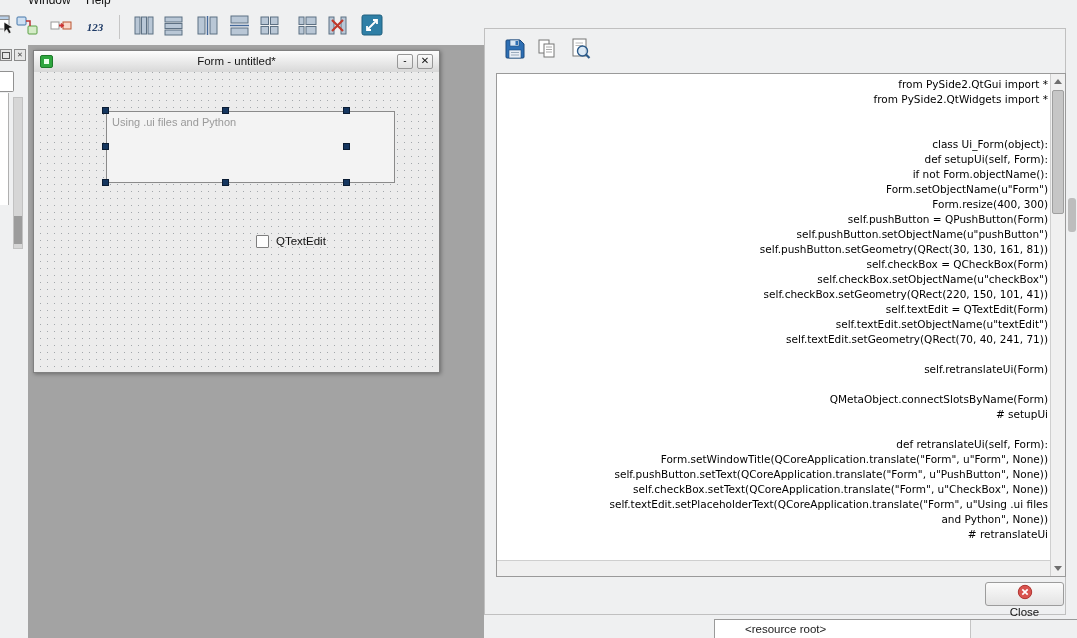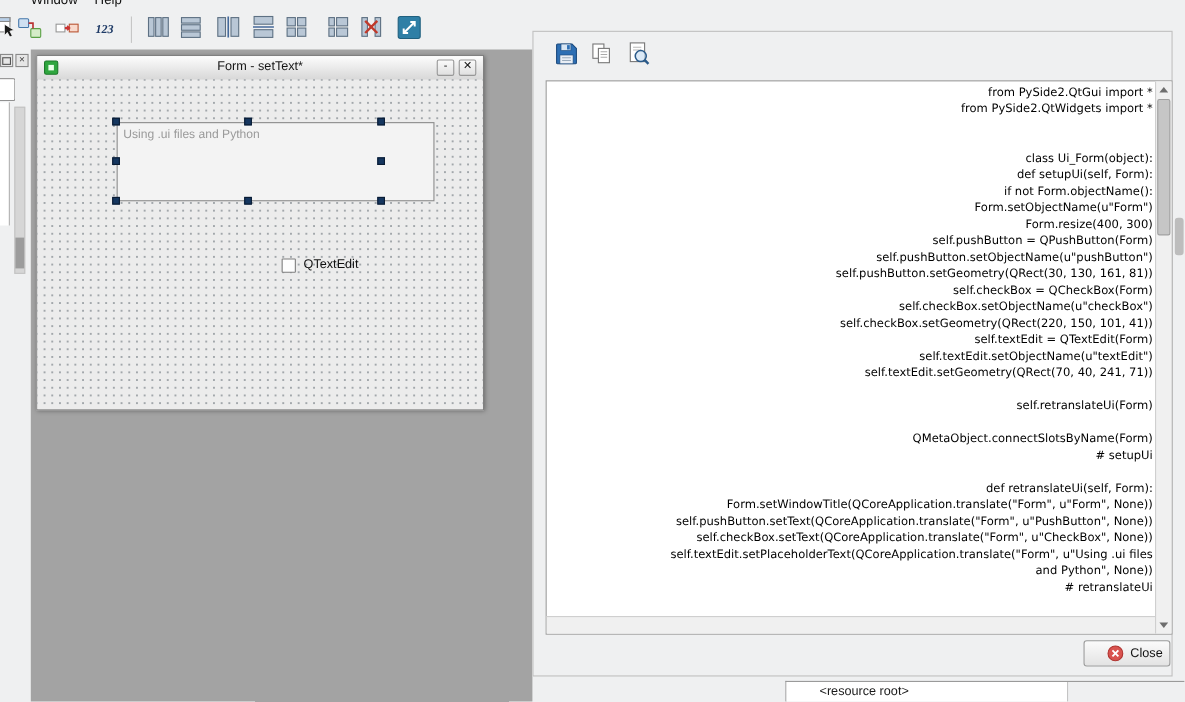--- a/index.html
+++ b/index.html
@@ -81,22 +81,22 @@
   .vsb{position:absolute;right:0;top:0;bottom:0;width:15px;background:#f0f0f0;border-left:1px solid #cfcfcf;box-sizing:border-box;}
   .vsb-thumb{position:absolute;left:1px;right:1px;top:16px;height:122px;background:#c6c6c6;
              border:1px solid #9f9f9f;border-radius:2px;}
   .arr{position:absolute;left:3px;width:0;height:0;border-left:4px solid transparent;border-right:4px solid transparent;}
   .arr-up{top:5px;border-bottom:5px solid #6e6e6e;}
   .arr-down{bottom:5px;border-top:5px solid #6e6e6e;}
   .hsb{position:absolute;left:0;right:15px;bottom:0;height:16px;background:#f0f0f0;border-top:1px solid #cfcfcf;box-sizing:border-box;}
 
   .close-btn{position:absolute;left:500px;top:553px;width:79px;height:24px;
              background:linear-gradient(#fbfbfb,#e3e3e3);border:1px solid #9c9c9c;border-radius:3px;
-             display:flex;align-items:center;justify-content:flex-end;gap:6px;
-             font-family:inherit;font-size:11.5px;color:#111;cursor:default;}
+             display:flex;align-items:center;justify-content:space-between;gap:6px;
+             font-family:inherit;font-size:11.5px;color:#111;cursor:default;flex-direction:column;}
 
   
   .resource-panel{position:absolute;left:714px;top:619px;width:363px;height:19px;background:#eff0f1;
                   border-top:1px solid #9a9a9a;border-left:1px solid #9a9a9a;box-sizing:border-box;}
   .res-tree{position:absolute;left:0;top:0;width:255px;height:18px;background:#fff;border-right:1px solid #c4c4c4;}
   .res-item{position:absolute;left:30px;top:0;font-size:11.5px;line-height:18px;color:#1a1a1a;}
 
   .right-edge-thumb{position:absolute;left:1068px;top:198px;width:8px;height:34px;background:#bdbdbd;border-radius:3px;}
 </style>
 </head>
@@ -204,21 +204,21 @@
   <div class="filter-fragment"></div>
   <div class="tree-fragment"></div>
   <div class="left-sb">
     <span class="left-sb-thumb"></span>
   </div>
 
   <div class="mdi">
     <div class="form-window">
       <div class="fw-titlebar">
         <span class="fw-icon"></span>
-        <span class="fw-title">Form - setText*</span>
+        <span class="fw-title">Form - untitled*</span>
         <span class="fw-btn fw-min">-</span>
         <span class="fw-btn fw-close">✕</span>
       </div>
       <div class="fw-canvas">
 
         <div class="textedit">
           <span class="placeholder">Using .ui files and Python</span>
         </div>
         <span class="handle" style="left:68px;top:35px"></span>
         <span class="handle" style="left:188px;top:35px"></span>

